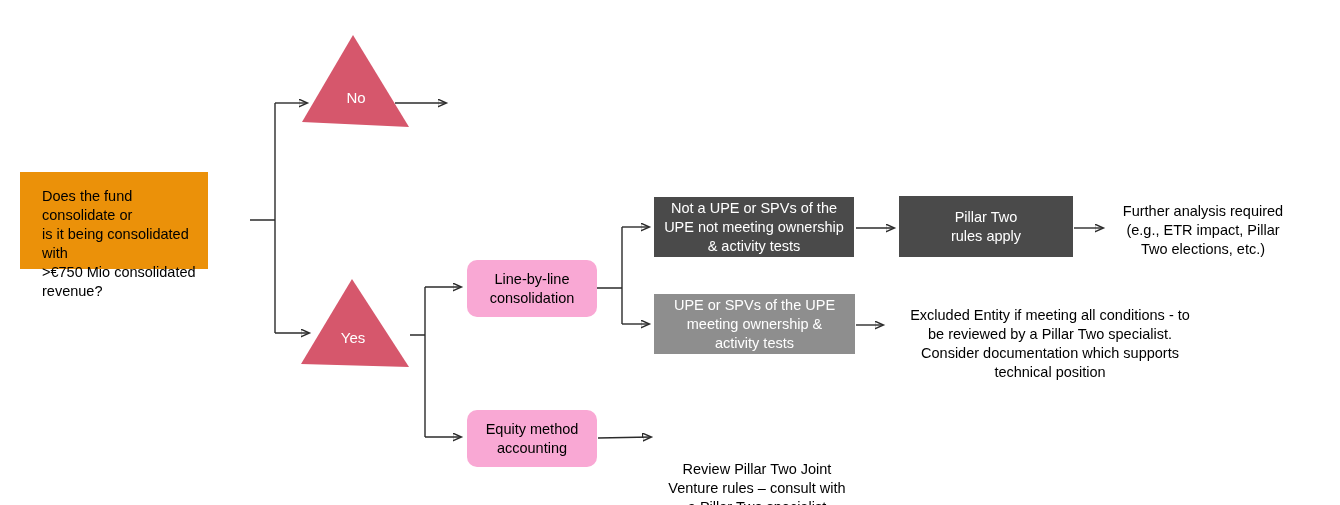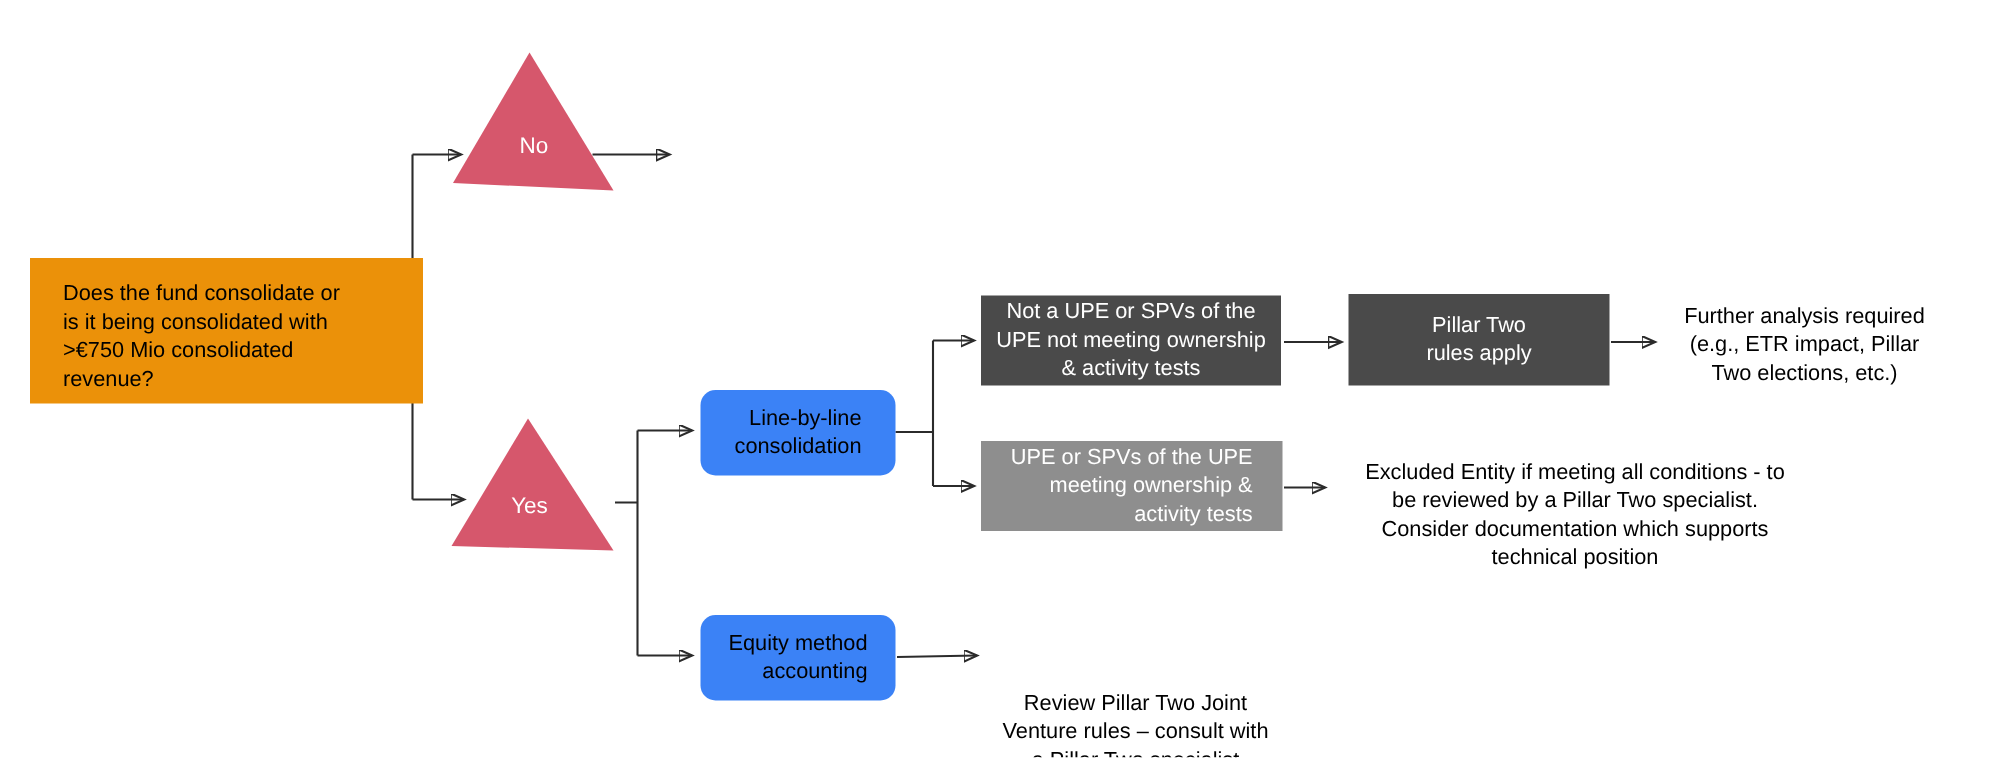--- a/index.html
+++ b/index.html
@@ -12,42 +12,42 @@
     overflow:hidden;
   }
   .layer{position:absolute;left:0;top:0;width:1340px;height:505px;}
   .node{
     position:absolute;
     box-sizing:border-box;
     font-size:14.5px;line-height:19px;
     white-space:pre-line;
   }
   .q-box{
-    left:20px;top:172px;width:262px;height:97px;
+    left:20px;top:172px;width:188px;height:97px;
     background:#EB9109;
     padding:15px 8px 0 22px;
     text-align:left;
   }
   .y-box{
-    background:#3b82f6;
+    background:#f9a8d4;
     border-radius:10px;
     display:flex;align-items:center;justify-content:center;
-    text-align:right;
+    text-align:center;
   }
   .lbl-box{left:467px;top:260px;width:130px;height:57px;}
   .eqm-box{left:467px;top:410px;width:130px;height:57px;}
   .g-box{
     display:flex;align-items:center;justify-content:center;
     text-align:center;color:#fff;
   }
   .dark{background:#4A4A4A;}
   .mid{background:#8E8E8E;}
   .notupe-box{left:654px;top:197px;width:200px;height:60px;}
   .pillar-box{left:899px;top:196px;width:174px;height:61px;}
-  .upe-box{left:654px;top:294px;width:201px;height:60px;text-align:right;}
+  .upe-box{left:654px;top:294px;width:201px;height:60px;}
   .free-text{
     position:absolute;
     font-size:14.5px;line-height:19px;
     text-align:center;white-space:pre-line;
   }
   .t-oos{left:436px;top:42px;width:345px;}
   .t-fur{left:1103px;top:202px;width:200px;}
   .t-exc{left:880px;top:306px;width:340px;}
   .t-rev{left:657px;top:412px;width:200px;margin-top:48px;}
   .tri-label{

